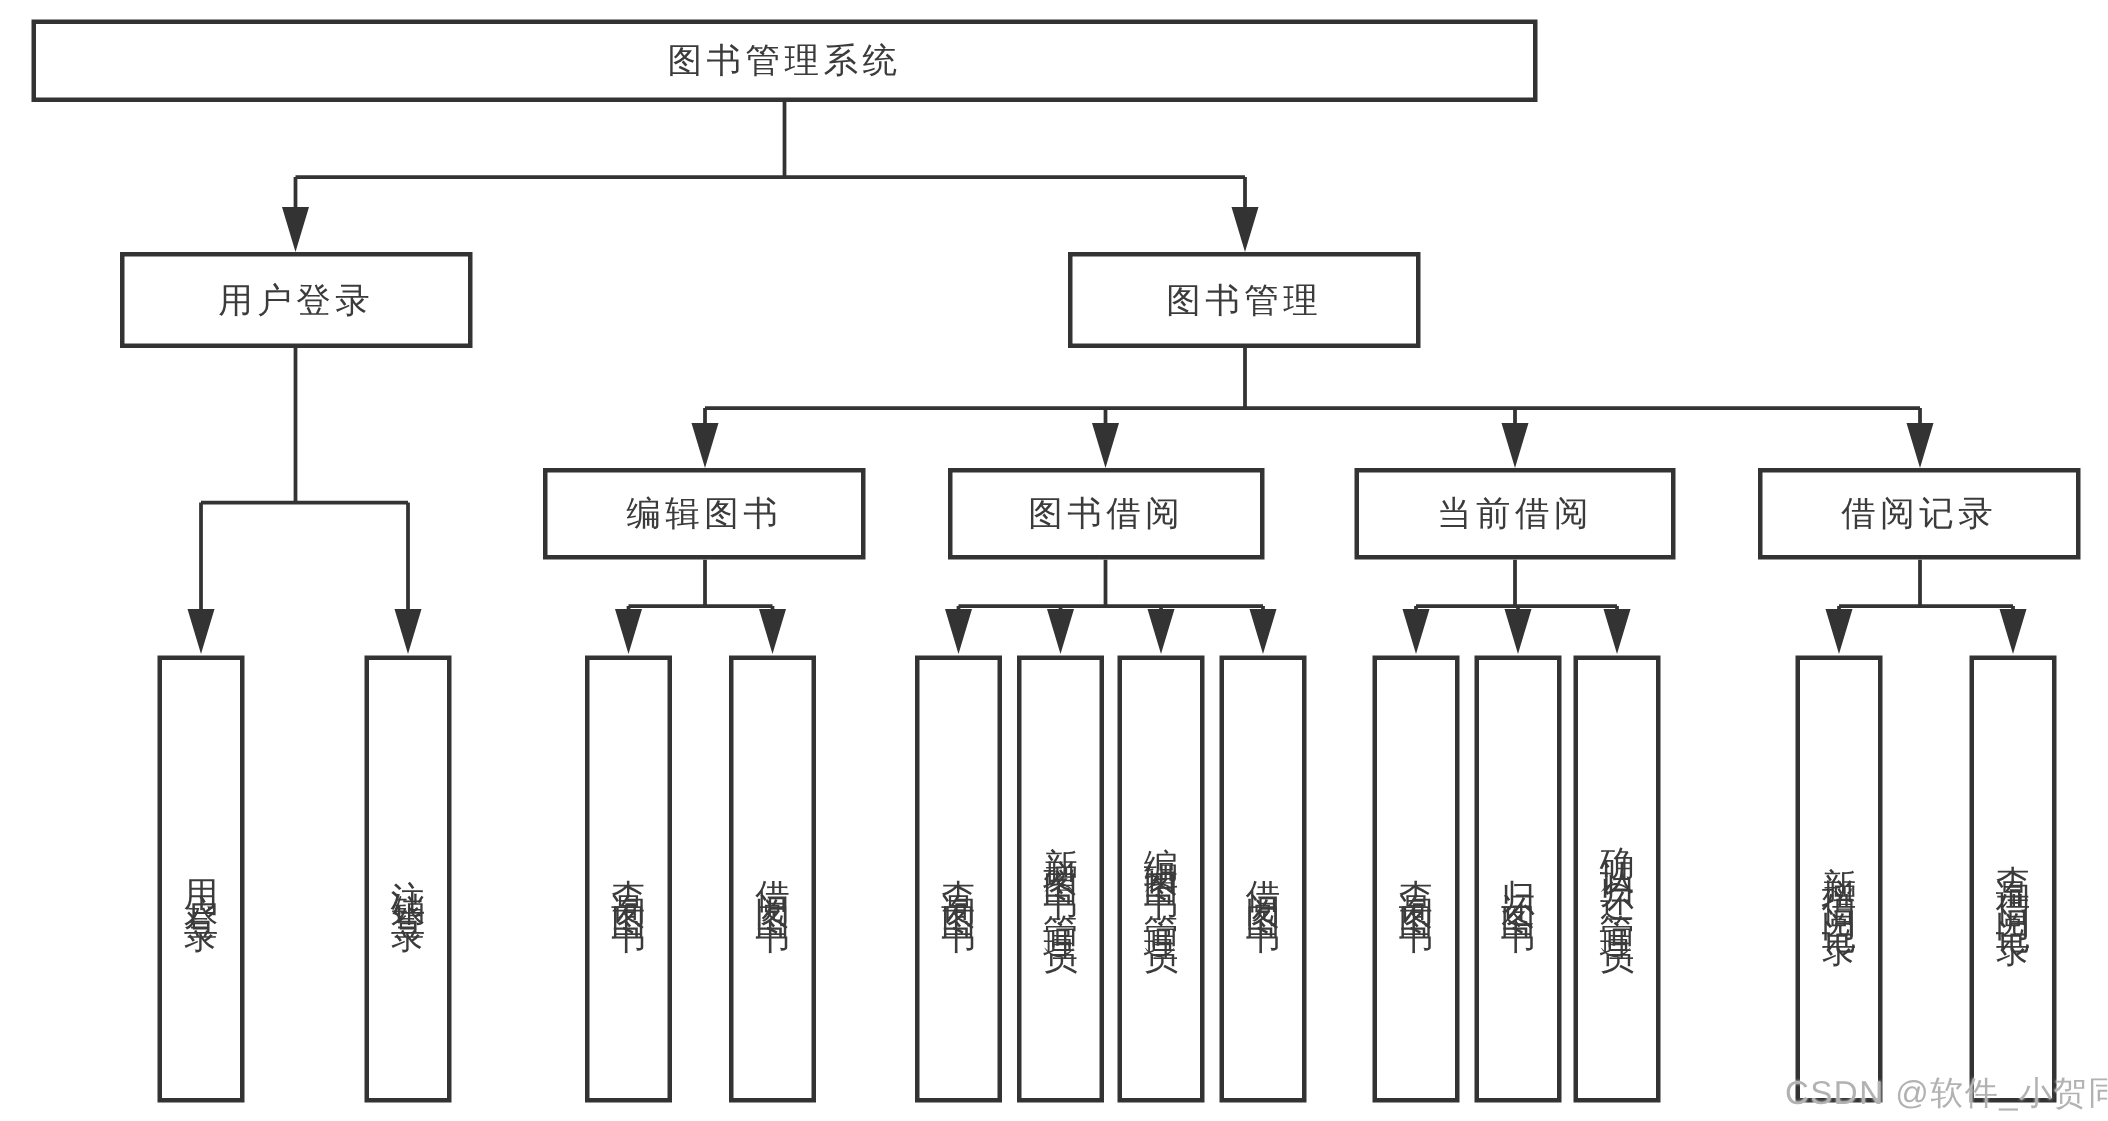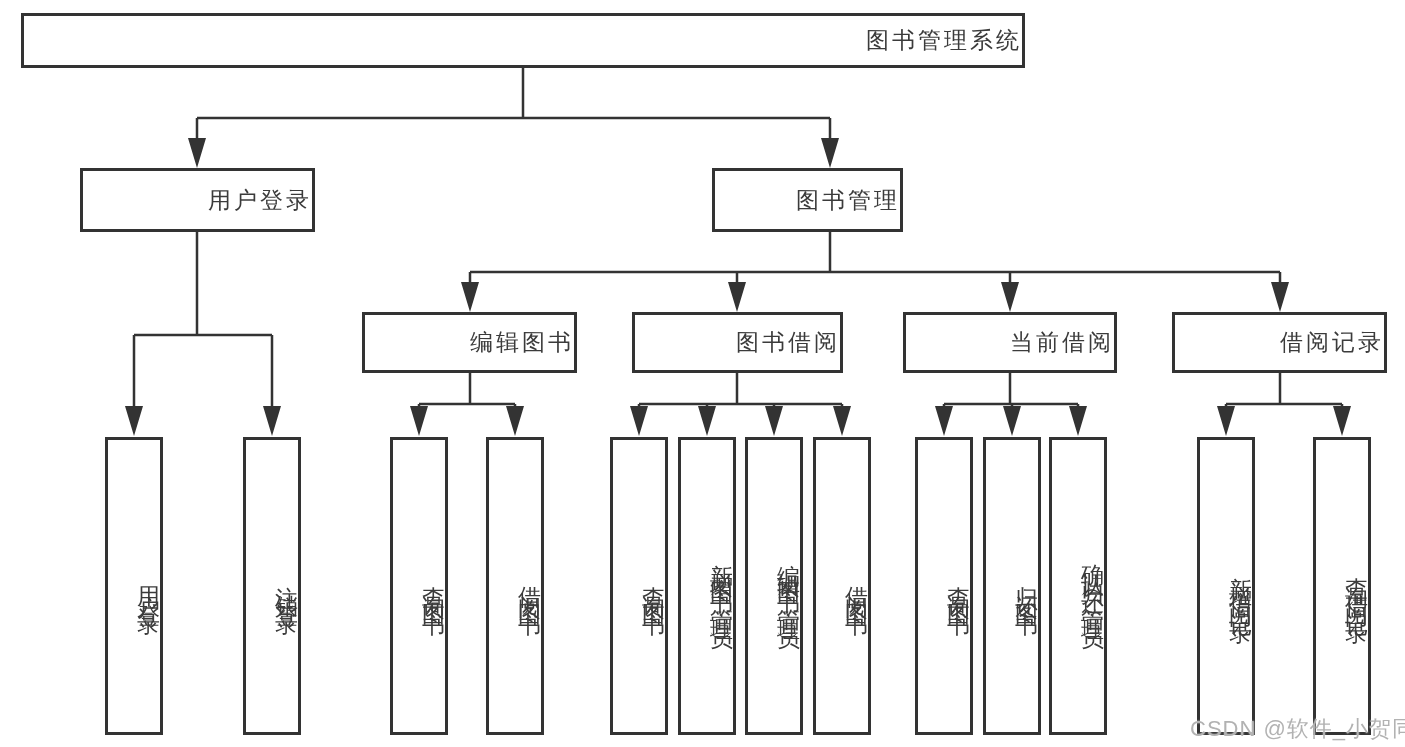--- a/index.html
+++ b/index.html
@@ -9,21 +9,21 @@
     background:#ffffff;
     font-family:"Liberation Sans", sans-serif;
     overflow:hidden;
   }
   .wires{position:absolute;left:0;top:0;z-index:1;}
   .node{
     position:absolute;
     box-sizing:border-box;
     background:#ffffff;
     border:3px solid #333333;
-    display:flex;align-items:center;justify-content:flex-end;
+    display:flex;align-items:center;justify-content:center;
     color:#3b3b3b;
     z-index:2;
   }
   .node.h span{
     font-size:23px;
     letter-spacing:3px;
     white-space:nowrap;
   }
   .node.leaf{
     width:58px;height:298px;top:437px;
@@ -85,21 +85,21 @@
       M1333 406 L1351 406 L1342 436 Z"></path>
   </svg>
 
   <div class="node h" style="left:21px;top:13px;width:1004px;height:55px">
     <span>图书管理系统</span>
   </div>
 
   <div class="node h" style="left:80px;top:168px;width:235px;height:64px">
     <span>用户登录</span>
   </div>
-  <div class="node h" style="left:712px;top:168px;width:191px;height:64px">
+  <div class="node h" style="left:712px;top:168px;width:235px;height:64px">
     <span>图书管理</span>
   </div>
 
   <div class="node h" style="left:362px;top:312px;width:215px;height:61px">
     <span>编辑图书</span>
   </div>
   <div class="node h" style="left:903px;top:312px;width:214px;height:61px">
     <span>当前借阅</span>
   </div>
   <div class="node h" style="left:632px;top:312px;width:211px;height:61px">

